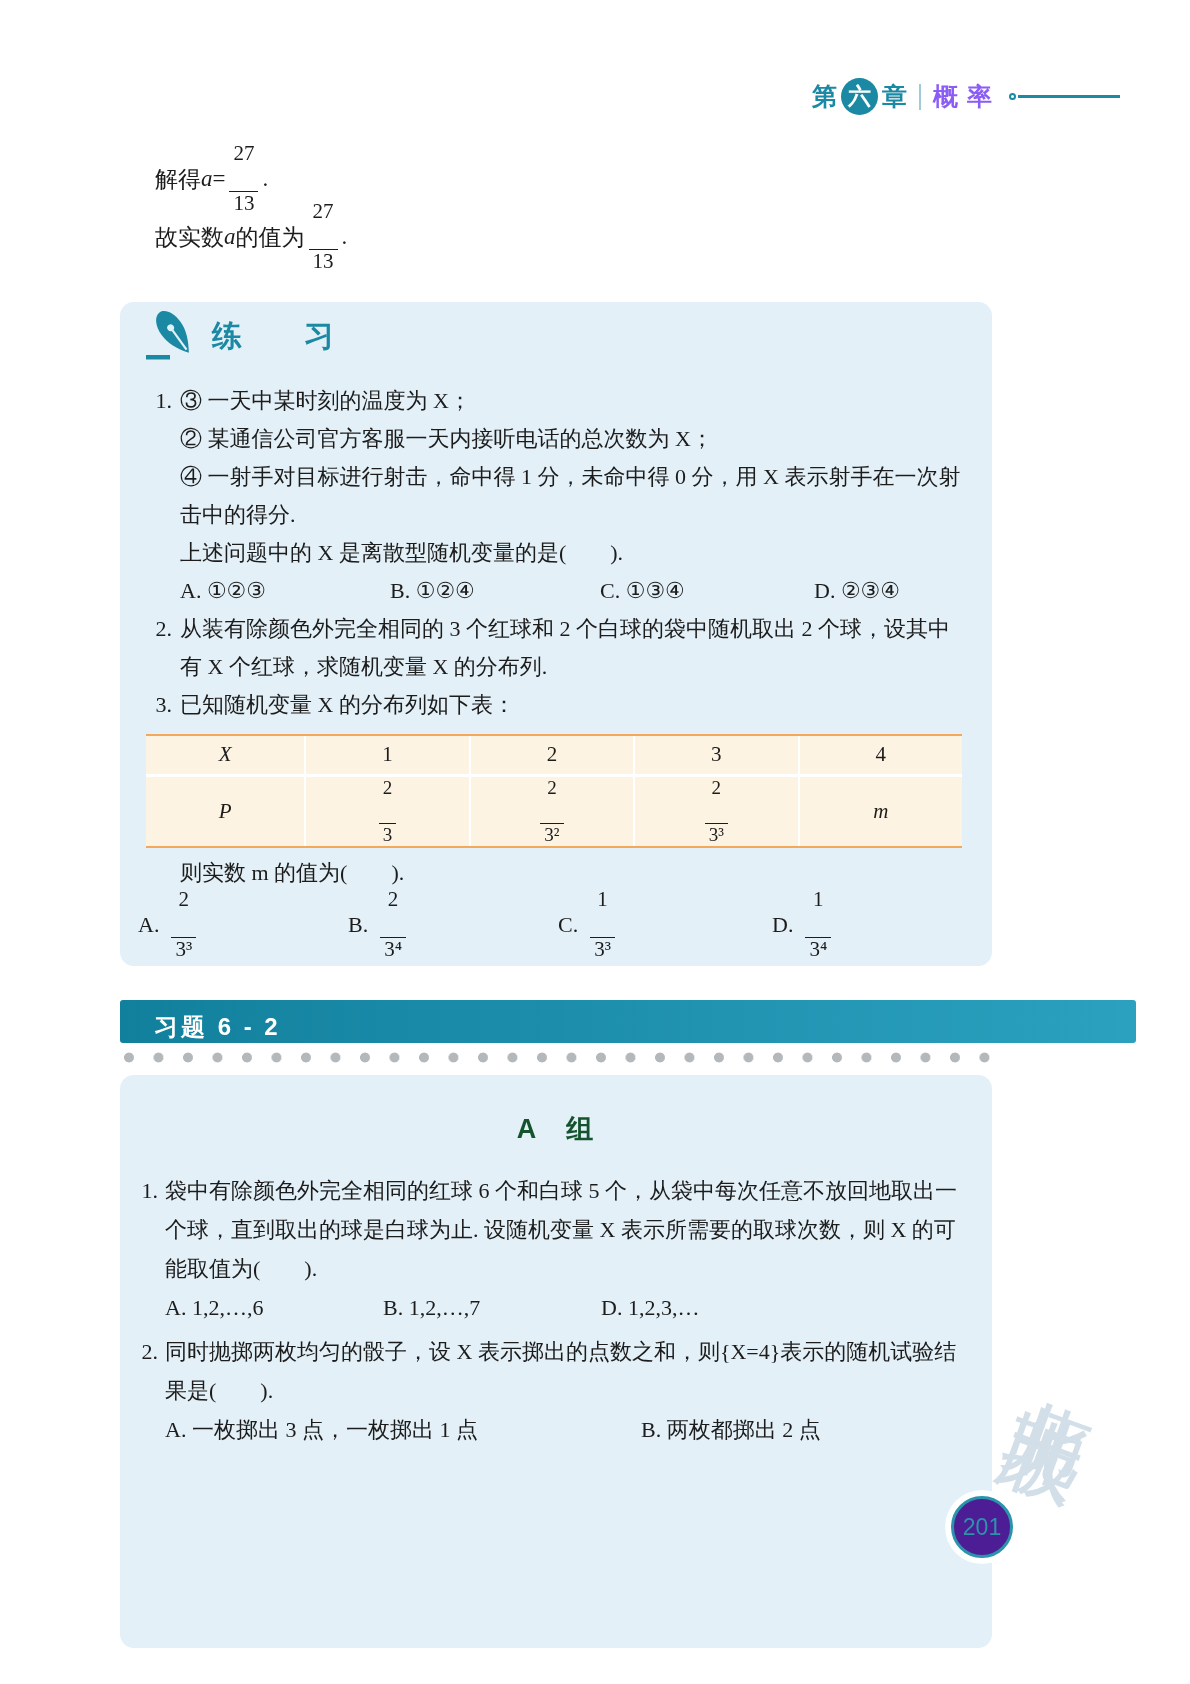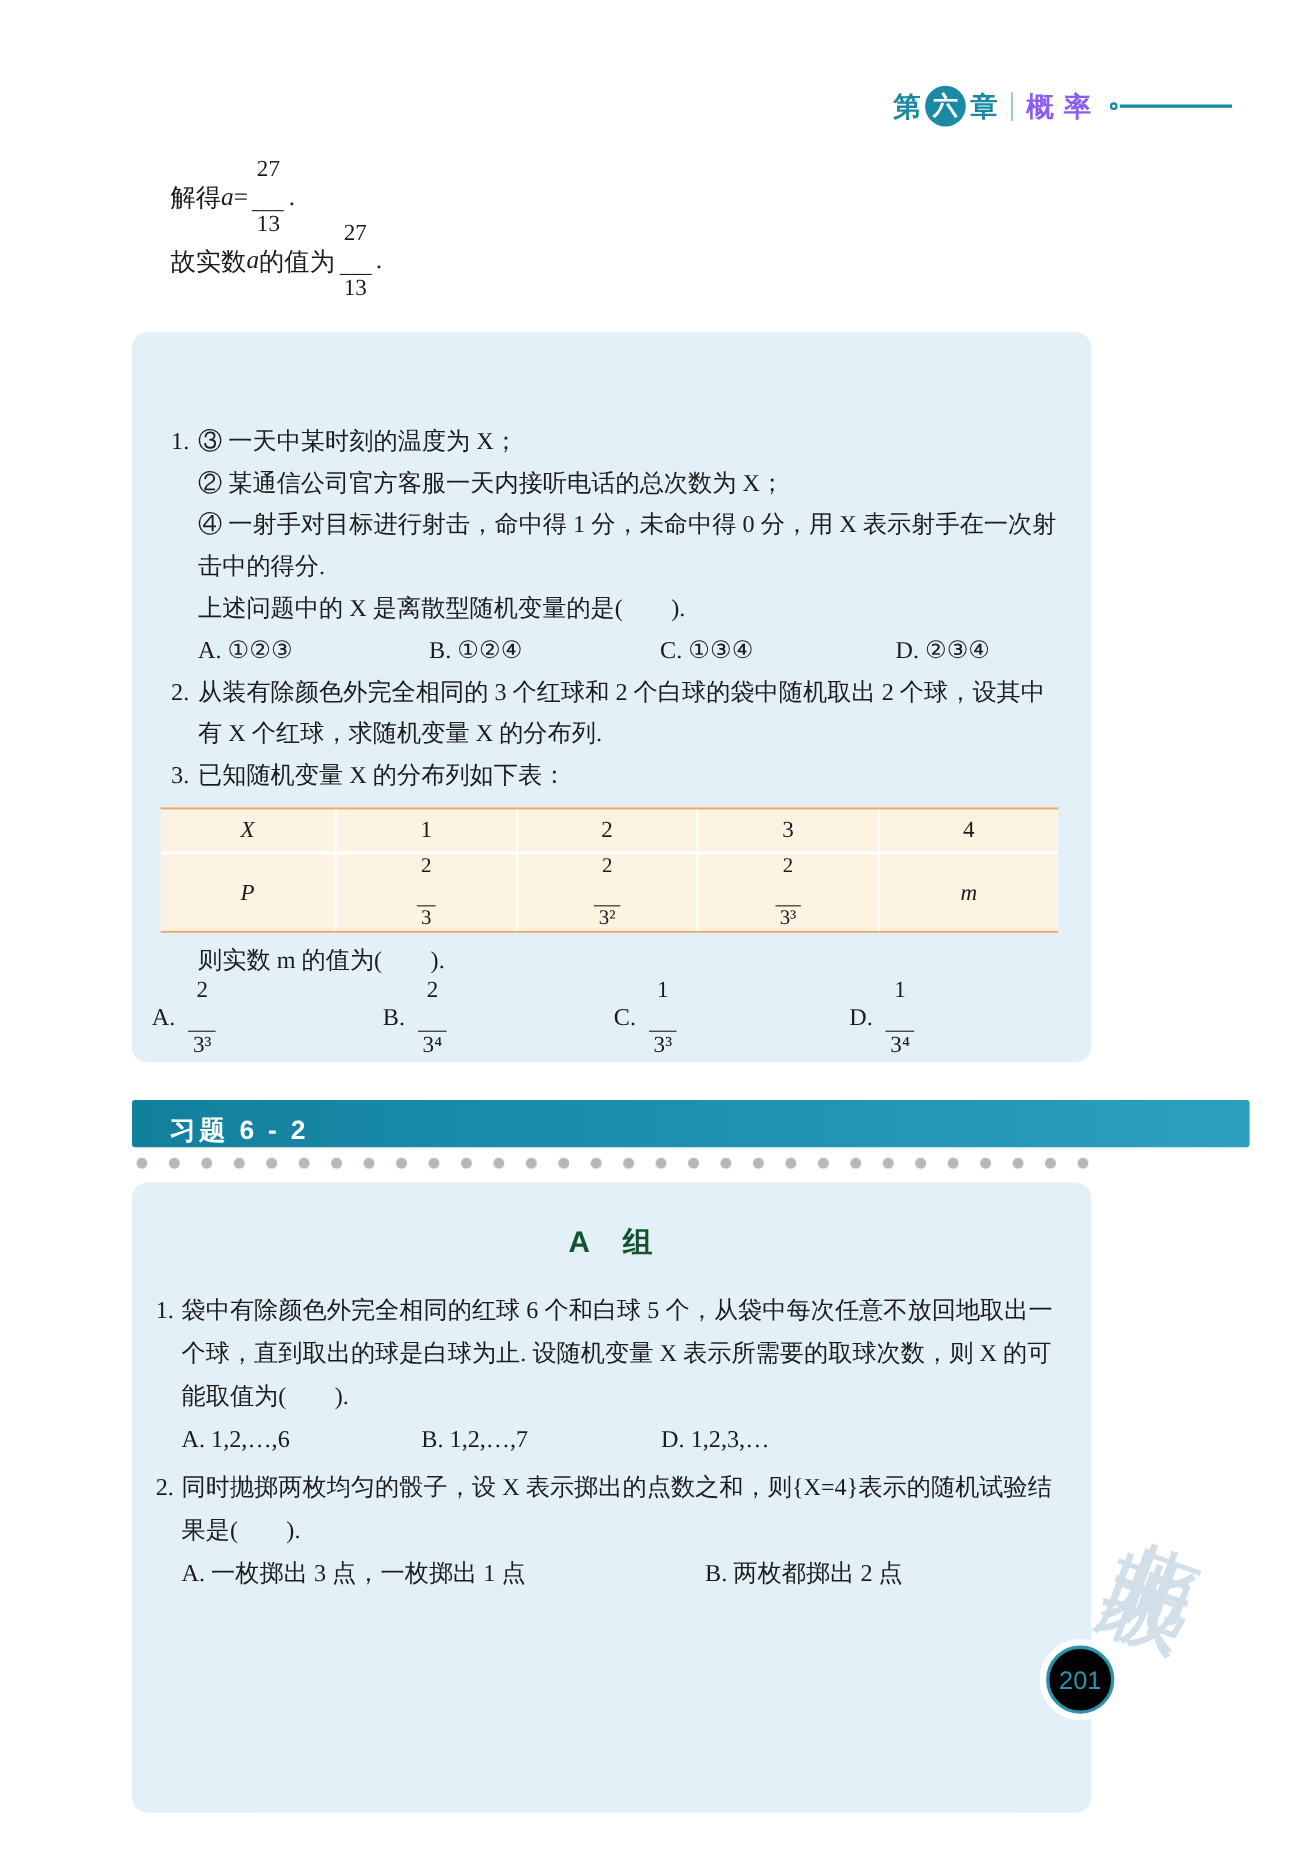--- a/index.html
+++ b/index.html
@@ -104,21 +104,21 @@
   .gprob { display:flex; }
   .gnum { width:26px; text-align:right; margin-right:7px; flex-shrink:0; }
   .gbody { flex:1; }
   .gchoices4 { display:grid; grid-template-columns:218px 218px 218px auto; }
   .gchoices2 { display:grid; grid-template-columns:440px auto;gap:36px; }
   .gprob + .gprob { margin-top:5px; }
 
   
   .page-badge {
     position:absolute; left:951px; top:1496px; width:62px; height:62px;
-    border:3px solid #2b93ab; border-radius:50%; background:#000000;
+    border:3px solid #2b93ab; border-radius:50%; background:#4c1d95;
     display:flex; align-items:center; justify-content:center;
     color:#2b93ab; font-size:23px; font-family:"Liberation Sans","DejaVu Sans",sans-serif;
     z-index:5; box-shadow:0 0 0 6px rgba(255,255,255,0.95);
   }
   .watermark {
     position:absolute; right:58px; top:1345px; z-index:3;
     writing-mode:vertical-rl; transform:rotate(20deg);
     font-size:80px; letter-spacing:8px; color:#b9cdda; opacity:0.62;
     font-family:"Liberation Sans","DejaVu Sans",sans-serif;
   }
@@ -159,20 +159,33 @@
         <span> 的值为</span>
       <span class="frac">
           <span class="num">27</span>
           <span class="den">13</span>
         </span>
       <span>.</span>
     </div>
   </div>
 
   <div class="panel practice-box">
+    <div class="practice-head">
+      <span class="pen-wrap">
+        <svg width="58" height="64" viewBox="0 0 58 64">
+          <g transform="rotate(-36 29 32)">
+            <path d="M29 59 C21.5 48 17.5 39 17.5 28.5 C17.5 17.5 22.5 9 29 9 C35.5 9 40.5 17.5 40.5 28.5 C40.5 39 36.5 48 29 59 Z" fill="#1b89a4"></path>
+            <circle cx="29" cy="28" r="3.4" fill="#e3f0f7"></circle>
+            <rect x="27.9" y="31" width="2.2" height="24" fill="#e3f0f7"></rect>
+          </g>
+          <rect x="2" y="56" width="24" height="4.5" fill="#1b89a4"></rect>
+        </svg>
+      </span>
+      <span class="practice-title">练　习</span>
+    </div>
 
     <div class="practice-body">
 
       <div class="prob">
         <span class="pnum">1.</span>
         <div class="pbody">
           <div>③ 一天中某时刻的温度为 X；</div>
           <div>② 某通信公司官方客服一天内接听电话的总次数为 X；</div>
           <div>④ 一射手对目标进行射击，命中得 1 分，未命中得 0 分，用 X 表示射手在一次射击中的得分.</div>
           <div>上述问题中的 X 是离散型随机变量的是(　　).</div>

